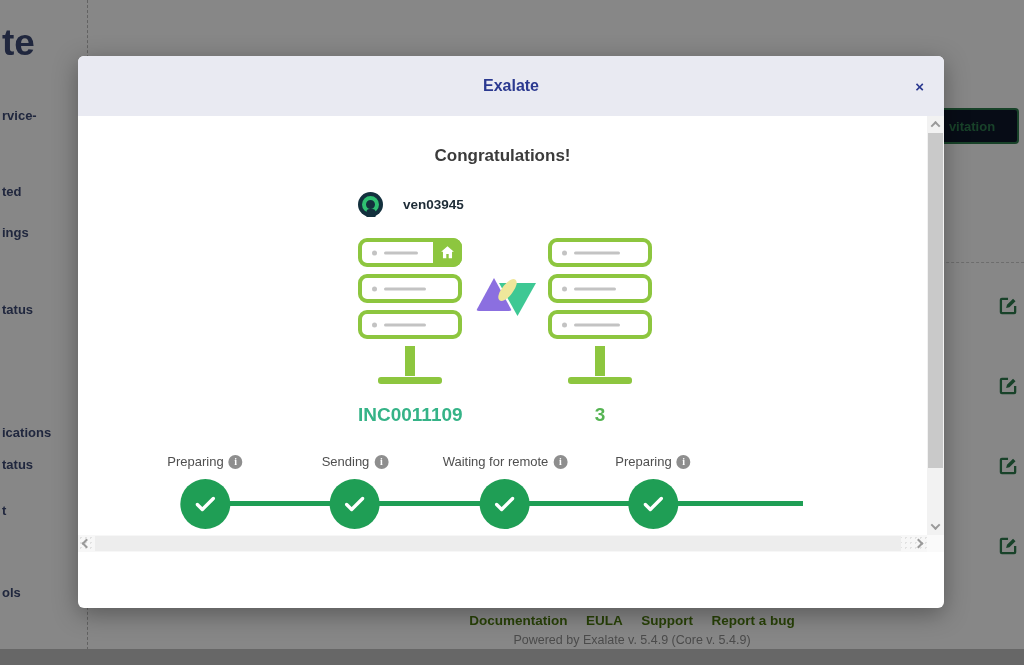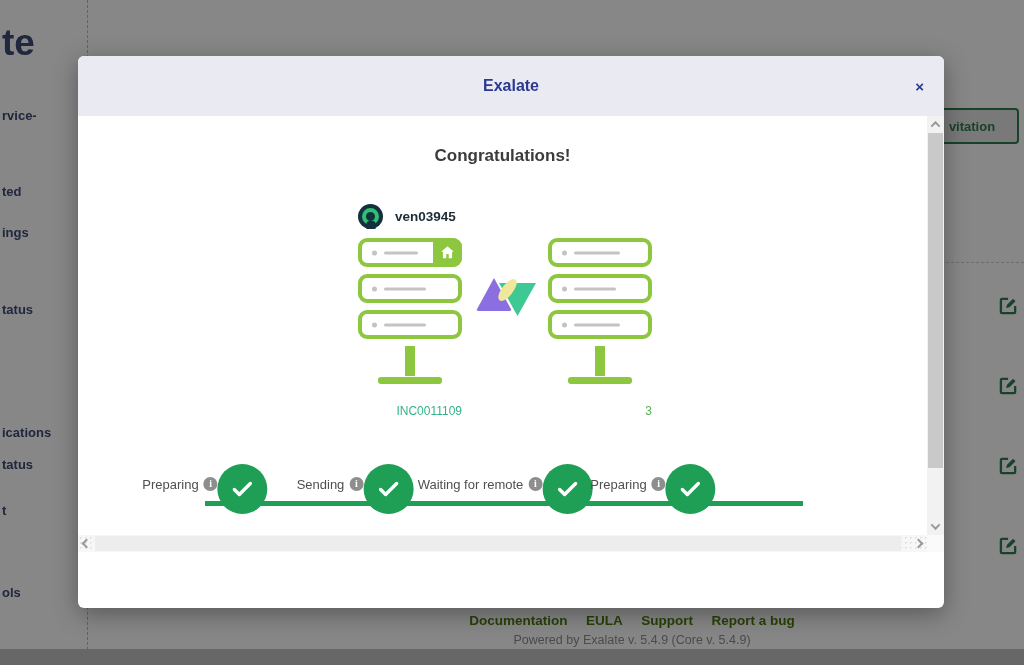--- a/index.html
+++ b/index.html
@@ -7,21 +7,21 @@
     font-family:"Liberation Sans","DejaVu Sans",sans-serif; }
   .stage { position:absolute; inset:0; width:1024px; height:665px; background:#fff; }
 
   
   .page { position:absolute; inset:0; background:#ffffff; }
   .sidebar { position:absolute; left:0; top:0; width:88px; height:665px;
     background:#fff; border-right:1px dashed #b9b9b9; }
   .sb-item { position:absolute; left:2px; font-weight:bold; font-size:13px; color:#3d4a75; white-space:nowrap; }
   .sb-logo { position:absolute; left:2px; top:22px; font-weight:bold; font-size:37px; color:#3d4a75; }
   .invite-btn { position:absolute; left:925px; top:108px; width:94px; height:36px;
-    background:#e5e5e5; border:2px solid #2e7d4f; border-radius:4px; color:#2e7d4f;
+    background:#0f172a; border:2px solid #2e7d4f; border-radius:4px; color:#2e7d4f;
     font-weight:bold; font-size:13px; display:flex; align-items:center; justify-content:center; }
   .row-divider { position:absolute; left:88px; right:0; top:262px; border-top:1px dashed #cfcfcf; }
   .edit-ic { position:absolute; left:999px; width:19px; height:19px; }
   .edit-ic svg { width:19px; height:19px; display:block; }
   .page-footer { position:absolute; left:232px; top:611px; width:800px; text-align:center; }
   .pf-links a { display:inline-block; margin:0 7px; color:#4d7c0f; font-weight:bold;
     font-size:13.5px; text-decoration:none; }
   .pf-powered { margin-top:4px; font-size:12.5px; color:#8f8f8f; }
   .bottom-strip { position:absolute; left:0; bottom:0; width:1024px; height:16px; background:#c2c2c2; }
 
@@ -34,21 +34,21 @@
   .m-header { position:absolute; left:0; top:0; width:100%; height:60px; background:#e9eaf2;
     border-radius:6px 6px 0 0; display:flex; align-items:center; justify-content:center; }
   .m-title { font-size:16px; font-weight:bold; color:#2b3990; }
   .m-close { position:absolute; right:20px; top:50%; transform:translateY(-50%);
     background:none; border:none; color:#2b3990; font-size:15px; font-weight:bold; cursor:pointer; }
 
   .m-content { position:absolute; left:0; top:60px; width:849px; height:419px; overflow:hidden; }
   .congrats { position:absolute; top:30px; left:0; width:100%; text-align:center;
     font-size:17px; font-weight:bold; color:#3b3b3b; }
 
-  .inst-head { position:absolute; top:88px; display:flex; align-items:center; gap:12px; }
+  .inst-head { position:absolute; top:76px; display:flex; align-items:center; gap:20px; }
   .inst-label { font-size:13.5px; font-weight:bold; color:#1d2b36; white-space:nowrap; }
   .avatar-sn { width:25px; height:25px; border-radius:50%; background:#13303d; position:relative; flex:0 0 25px; }
   .avatar-sn::before { content:""; position:absolute; inset:4px; border-radius:50%;
     border:4px solid #2fbf71; }
   .avatar-sn::after { content:""; position:absolute; left:50%; bottom:0; transform:translateX(-50%);
     width:9px; height:8px; background:#13303d; border-radius:3px 3px 0 0; }
   .avatar-azure { width:24px; height:24px; flex:0 0 24px; }
   .avatar-azure svg { width:24px; height:24px; display:block; }
 
   .rack { position:absolute; top:122px; width:104px; }
@@ -65,28 +65,28 @@
   .rack-base { width:64px; height:7px; background:#8dc63f; border-radius:3px; margin:1px auto 0; }
 
   .exa-logo { position:absolute; left:398px; top:154px; width:60px; height:52px; }
   .exa-tri-purple { position:absolute; left:0; top:8px; width:36px; height:33px; background:#8b6fe0;
     clip-path:polygon(50% 0,0 100%,100% 100%); border-radius:3px; }
   .exa-tri-green { position:absolute; left:23px; top:13px; width:37px; height:33px; background:#3ec894;
     clip-path:polygon(0 0,100% 0,50% 100%); }
   .exa-leaf { position:absolute; left:26px; top:7px; width:11px; height:26px; background:#efe79b;
     border-radius:50%/45%; transform:rotate(38deg); }
 
-  .sync-key { position:absolute; top:288px; width:104px; text-align:right;
-    font-size:12px; font-weight:normal; text-decoration:none; }
+  .sync-key { position:absolute; top:288px; width:104px; text-align:center;
+    font-size:19px; font-weight:bold; text-decoration:none; }
   .key-left { left:280px; color:#35b387; }
   .key-right { left:470px; color:#55b452; }
 
   .steps-line { position:absolute; left:127px; top:385px; width:598px; height:5px; background:#1f9e55; }
   .step { position:absolute; top:338px; transform:translateX(-50%); display:flex;
-    align-items:center; }
+    flex-direction:column; align-items:center; }
   .step-label-row { display:flex; align-items:center; gap:5px; white-space:nowrap; height:15px; }
   .step-label { font-size:13px; color:#4f4f4f; }
   .info-icon { width:14px; height:14px; border-radius:50%; background:#8e8e8e; color:#fff;
     font-size:10px; font-weight:bold; line-height:14px; text-align:center;
     font-family:"Liberation Serif","DejaVu Serif",serif; cursor:pointer; }
   .info-icon::before { content:"i"; }
   .step-circle { margin-top:10px; width:50px; height:50px; border-radius:50%; background:#1f9e55;
     display:flex; align-items:center; justify-content:center; }
   .step-circle svg { width:20px; height:16px; }
 

